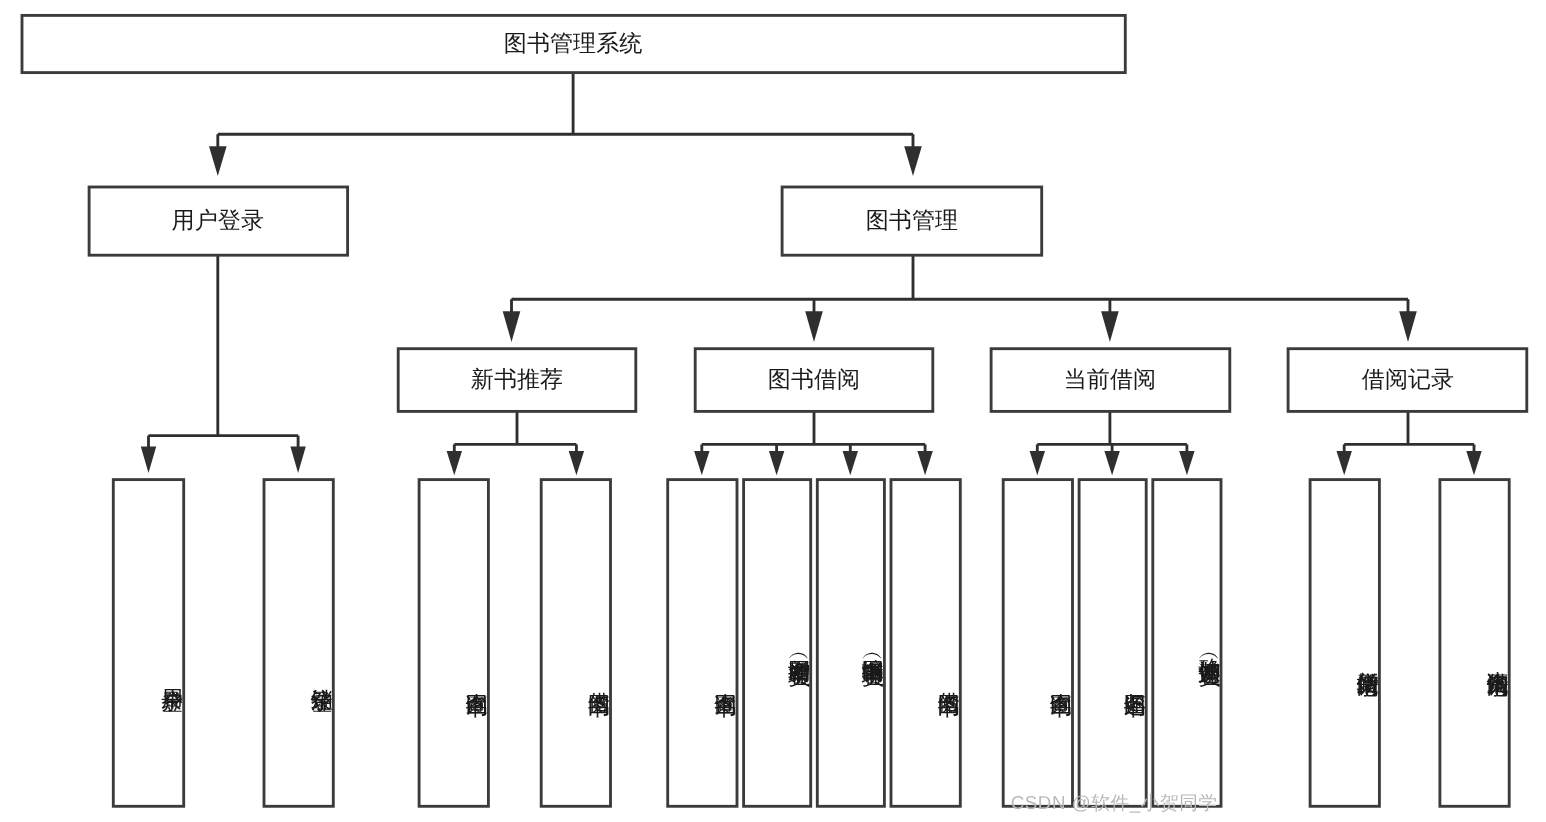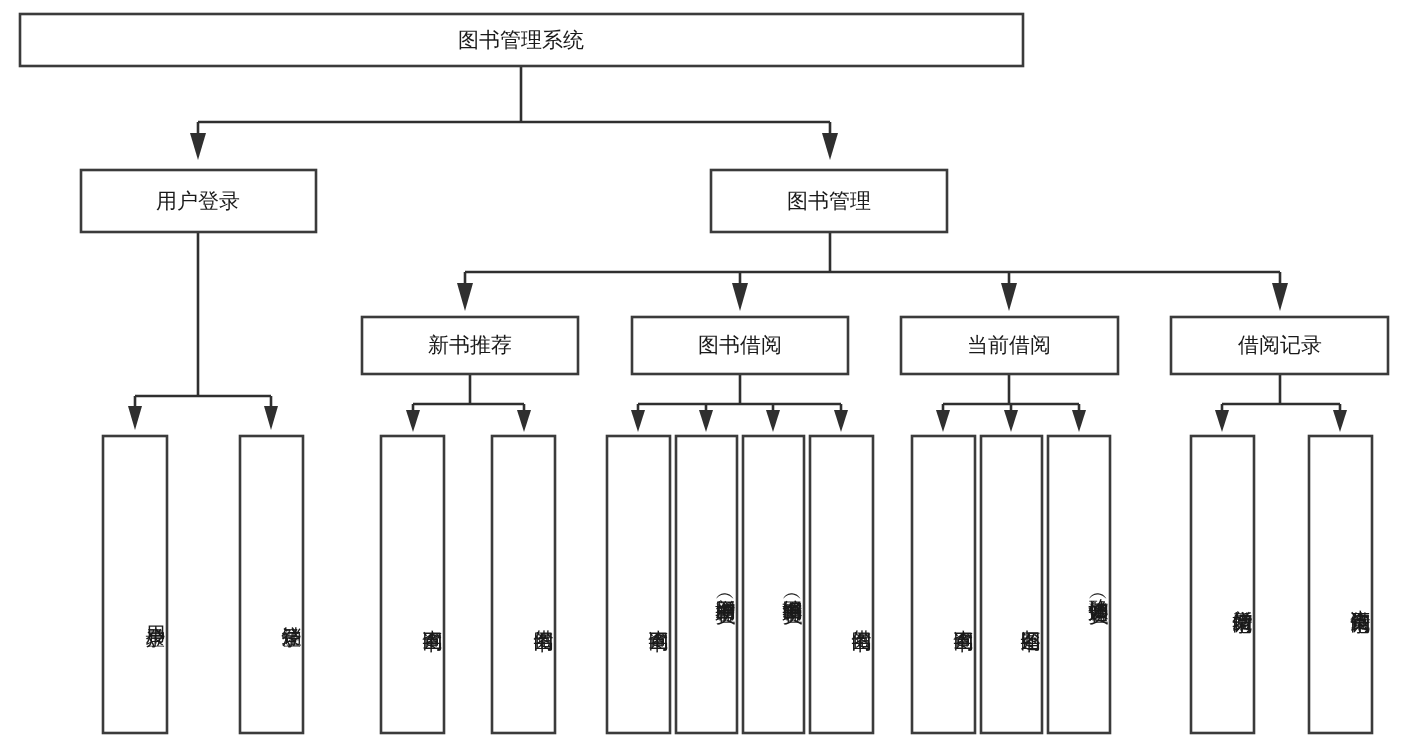--- a/index.html
+++ b/index.html
@@ -219,14 +219,15 @@
   <div class="node-label-v" style="left:607px; top:500px; width:63px; height:232px;">查询图书</div>
   <div class="node-label-v" style="left:676px; top:443px; width:61px; height:288px;">新增图书（管理员）</div>
   <div class="node-label-v" style="left:743px; top:443px; width:61px; height:288px;">编辑图书（管理员）</div>
   <div class="node-label-v" style="left:810px; top:500px; width:63px; height:232px;">借阅图书</div>
   <div class="node-label-v" style="left:912px; top:500px; width:63px; height:232px;">查询图书</div>
   <div class="node-label-v" style="left:981px; top:500px; width:61px; height:232px;">归还图书</div>
   <div class="node-label-v" style="left:1048px; top:443px; width:62px; height:288px;">确认归还（管理员）</div>
   <div class="node-label-v" style="left:1191px; top:462px; width:63px; height:270px;">新增借阅记录</div>
   <div class="node-label-v" style="left:1309px; top:462px; width:63px; height:270px;">查询借阅记录</div>
 
+  <div class="watermark">CSDN @软件_小贺同学</div>
 
 </div>
 
 </body></html>

